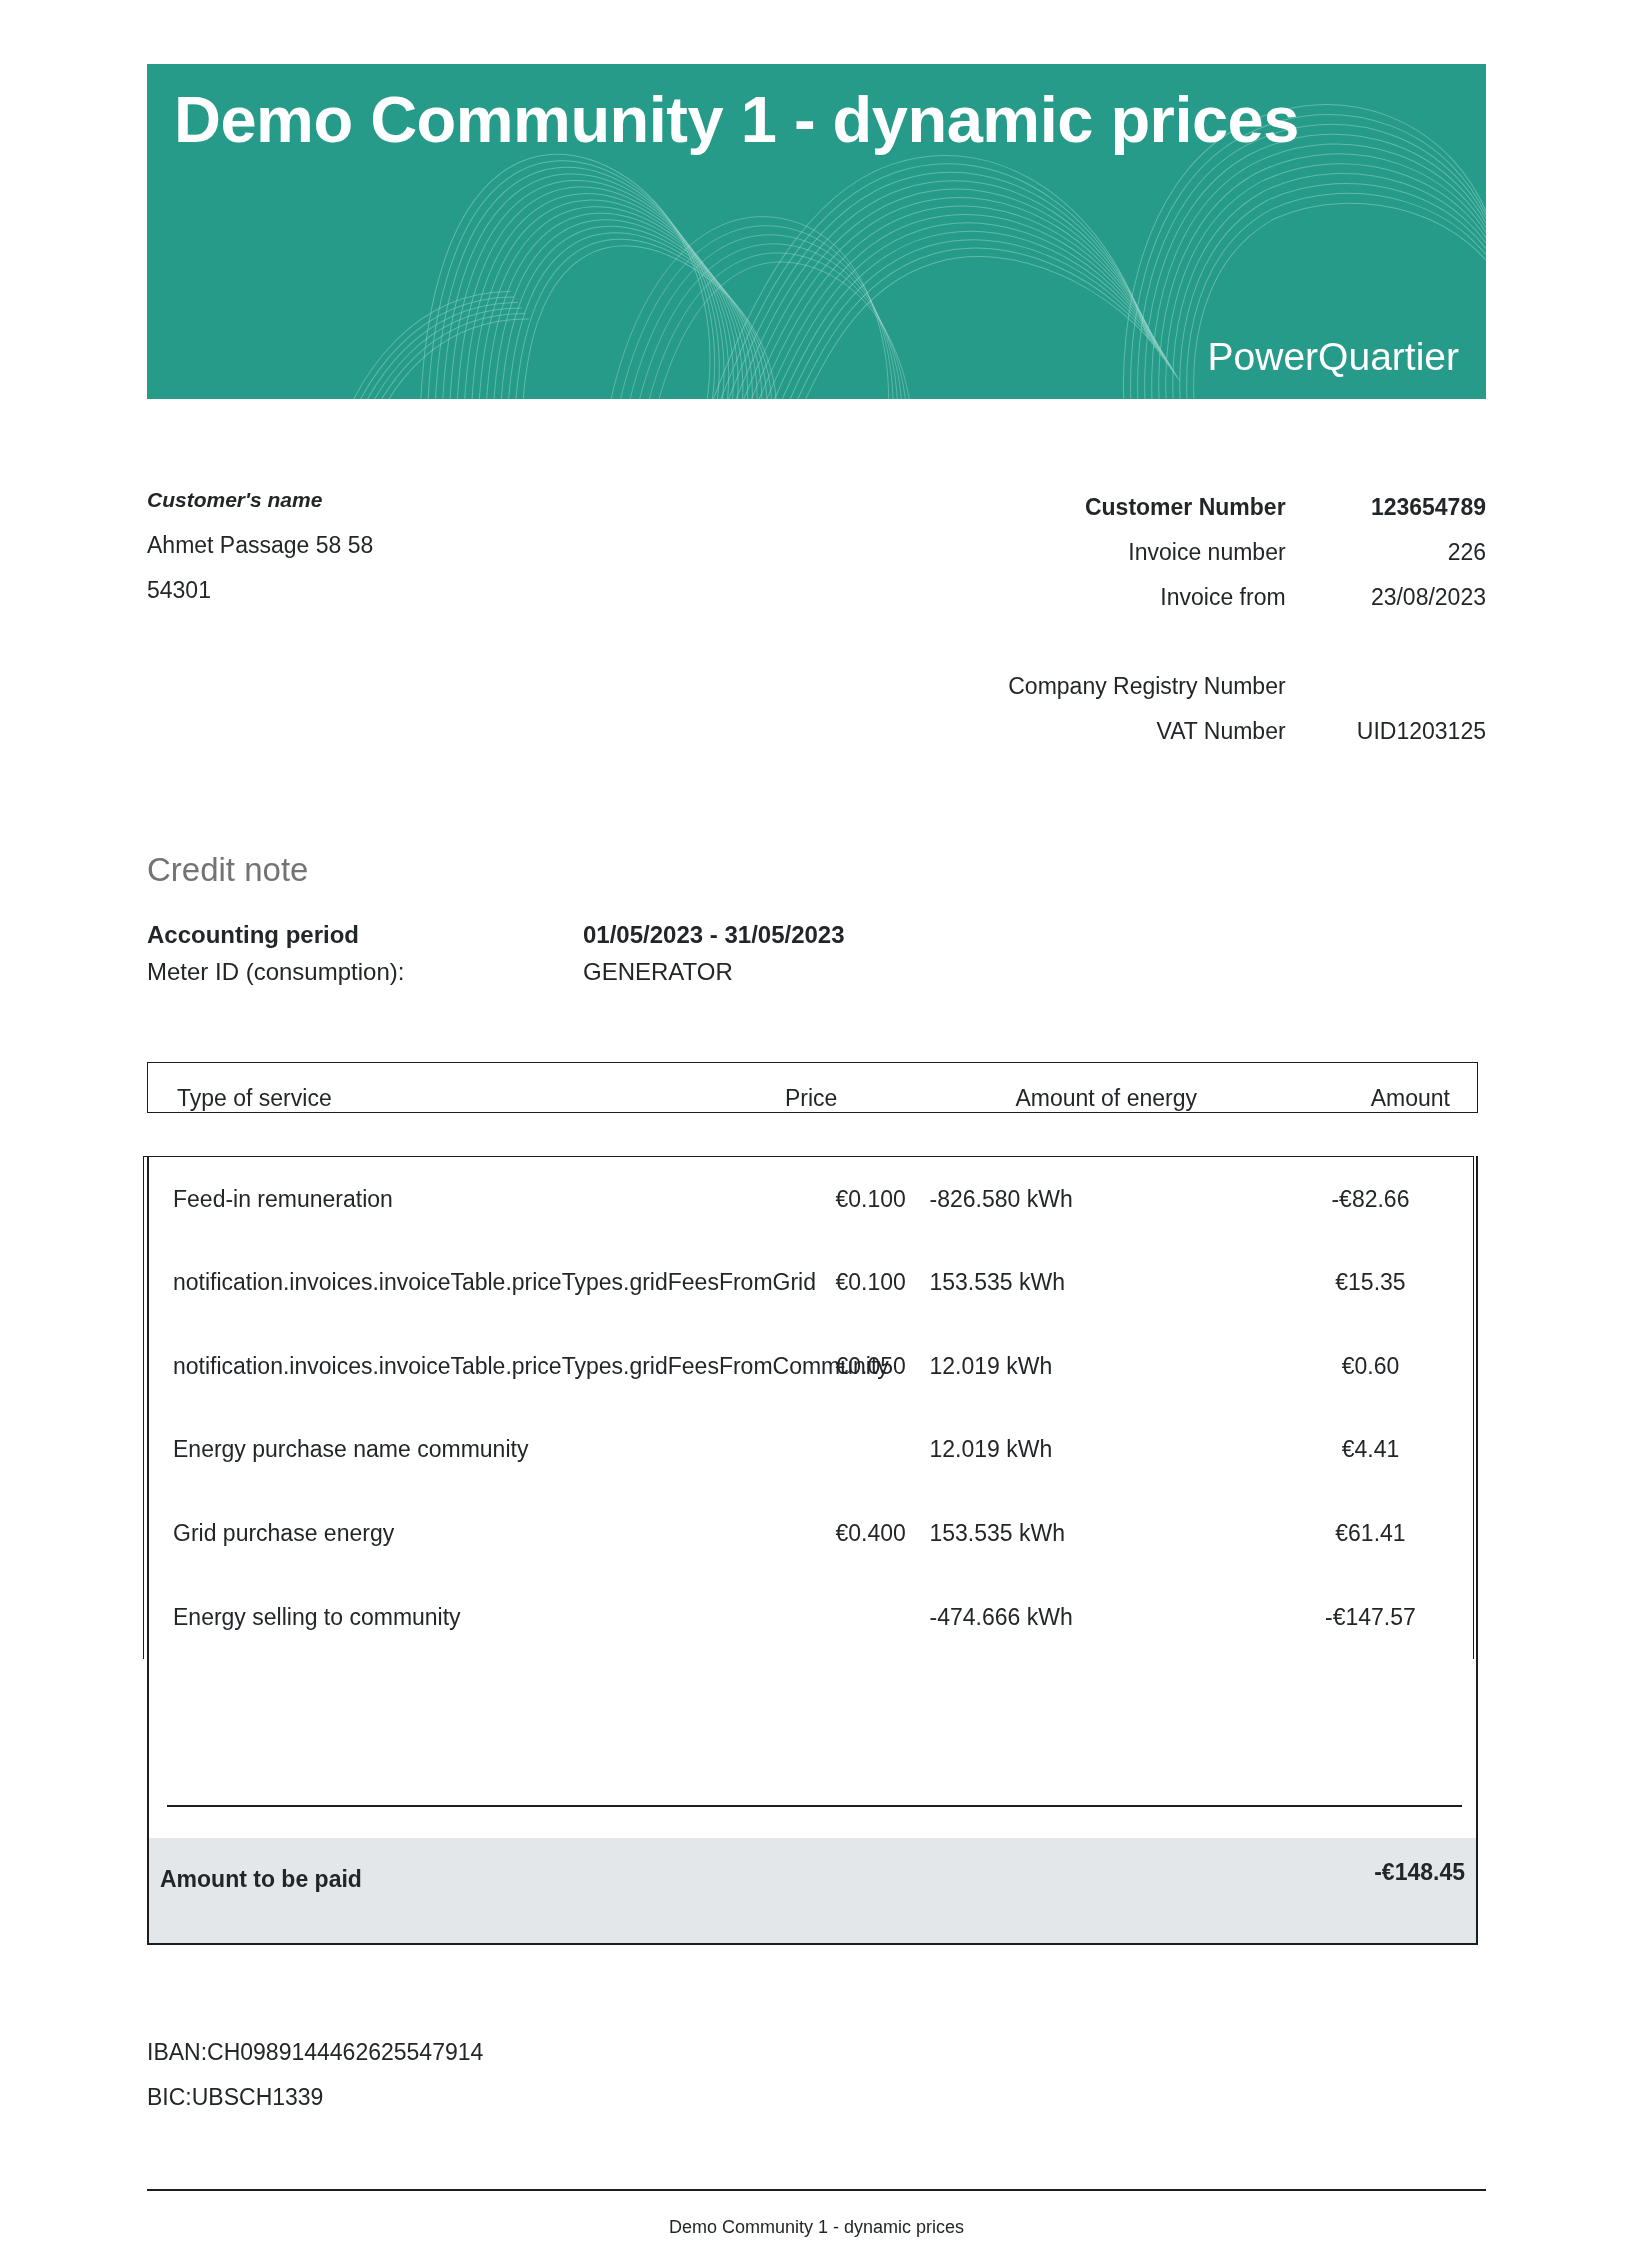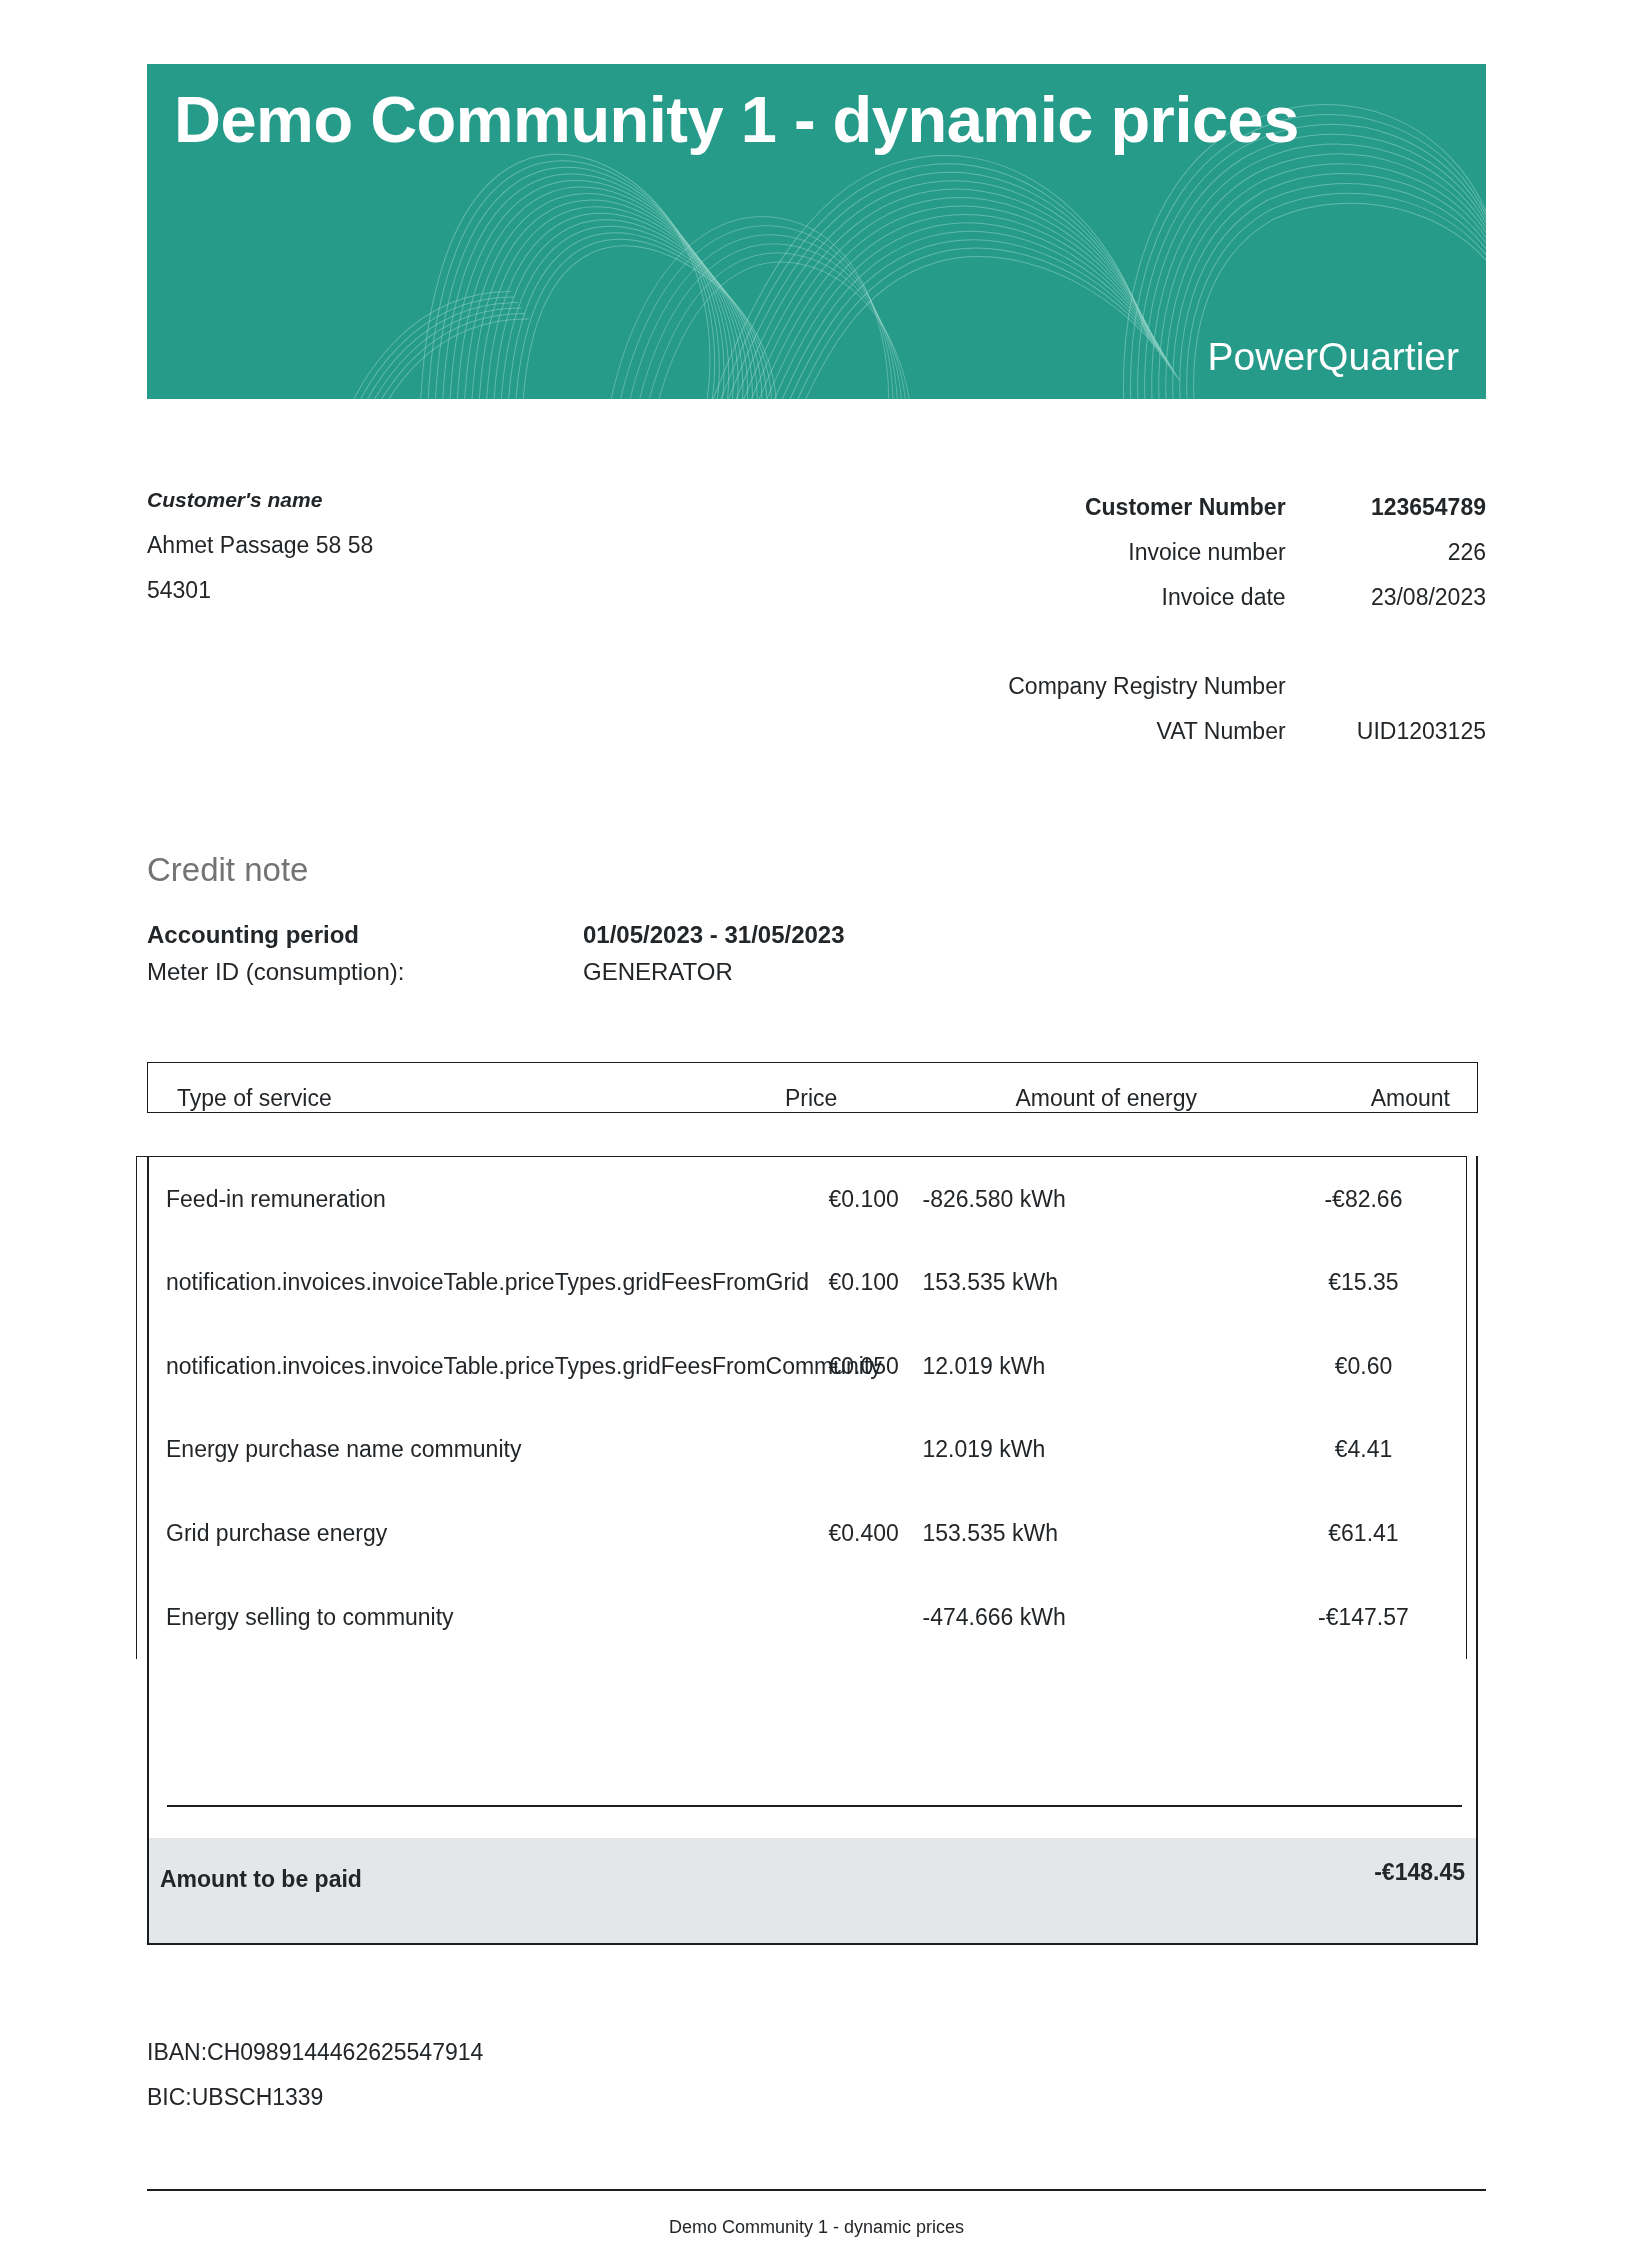--- a/index.html
+++ b/index.html
@@ -130,21 +130,21 @@
     position: absolute;
     left: 147px;
     top: 1062px;
     width: 1331px;
     height: 51px;
     border: 1.8px solid #1b1d20;
     box-sizing: border-box;
   }
   .tbl-body {
     position: absolute;
-    left: 136px;
+    left: 143px;
     top: 1156px;
     width: 1331px;
     border-left: 1.8px solid #1b1d20;
     border-right: 1.8px solid #1b1d20;
     border-top: 1.8px solid #1b1d20;
     box-sizing: border-box;
   }
   table.inv {
     width: 100%;
     border-collapse: collapse;
@@ -348,21 +348,21 @@
       <tbody>
           <tr class="strong">
         <td class="lbl">Customer Number</td>
         <td class="val">123654789</td>
       </tr>
       <tr>
         <td class="lbl">Invoice number</td>
         <td class="val">226</td>
       </tr>
       <tr>
-        <td class="lbl">Invoice date</td>
+        <td class="lbl">Invoice from</td>
         <td class="val">23/08/2023</td>
       </tr>
       <tr class="spacer-row">
         <td></td>
             <td></td>
       </tr>
       <tr>
         <td class="lbl">Company Registry Number</td>
         <td class="val"></td>
       </tr>

